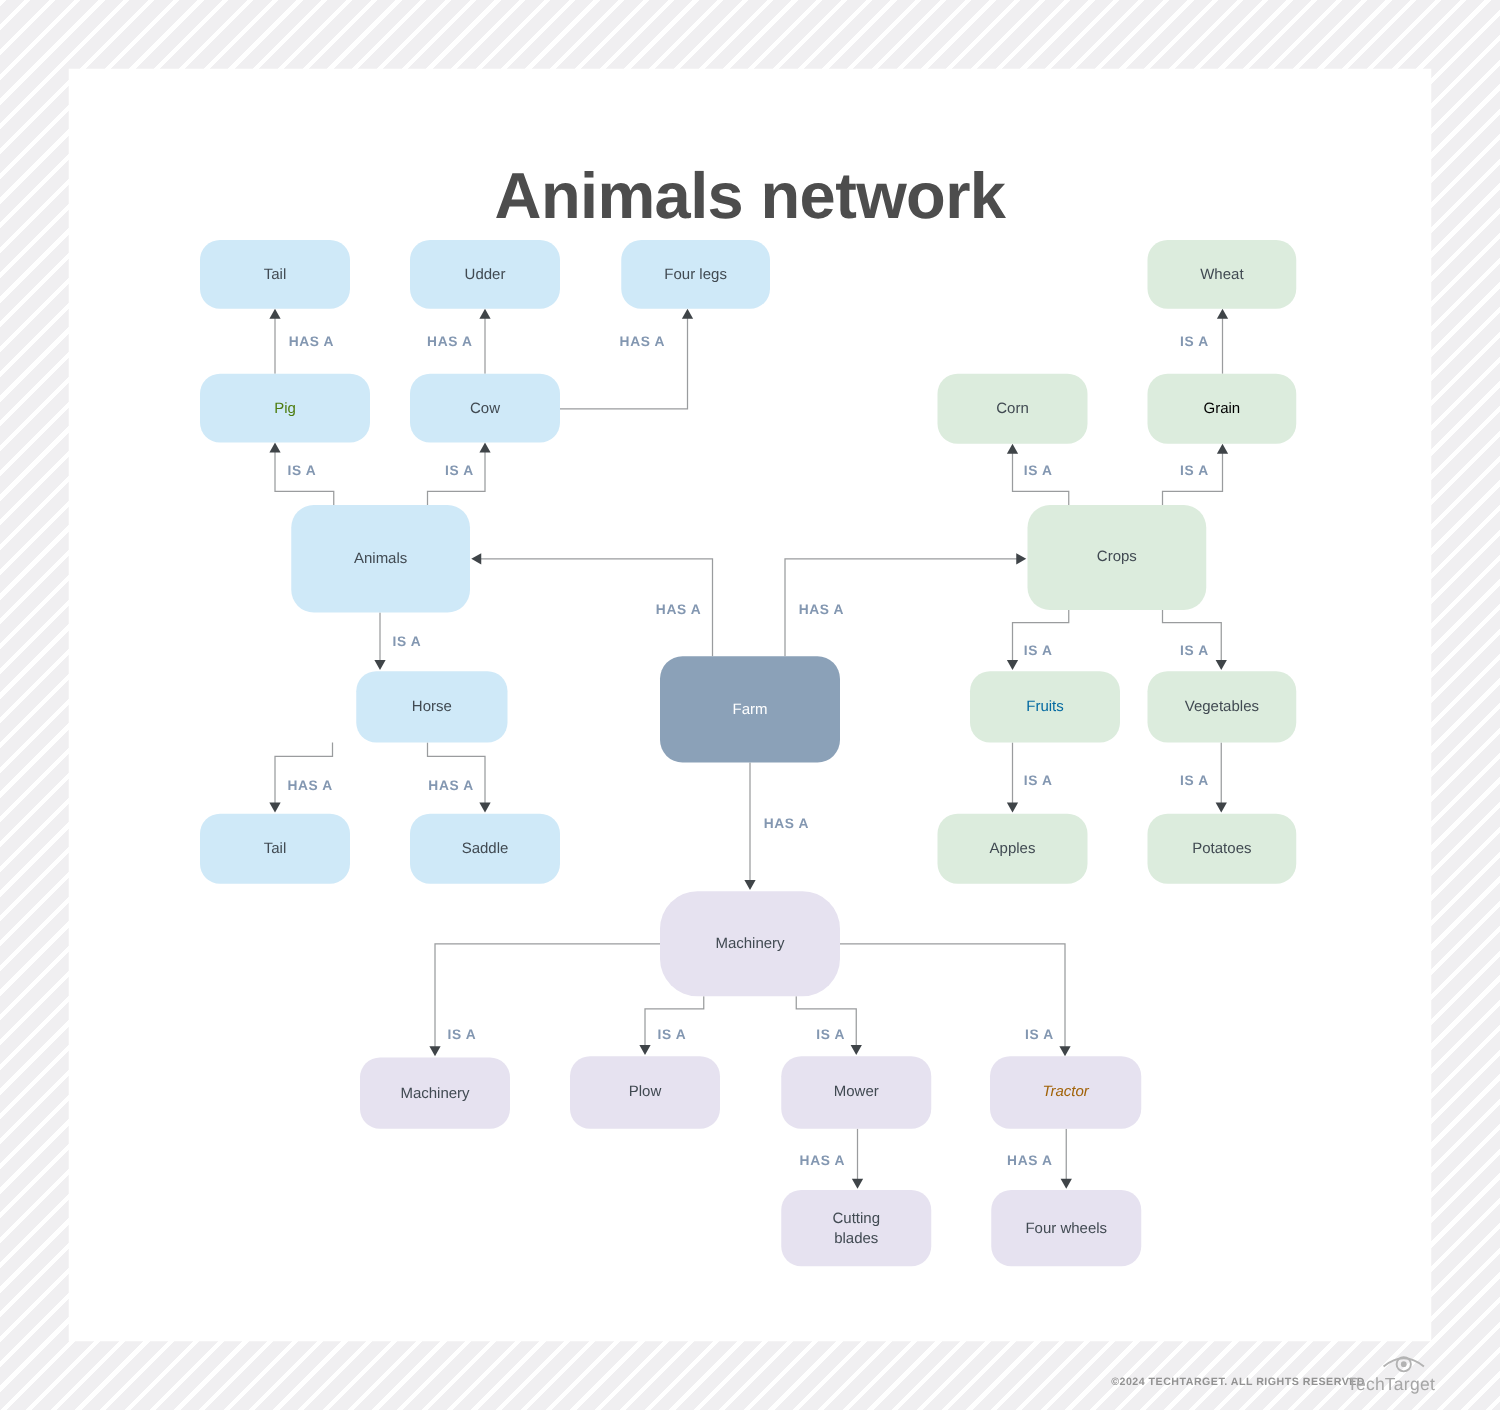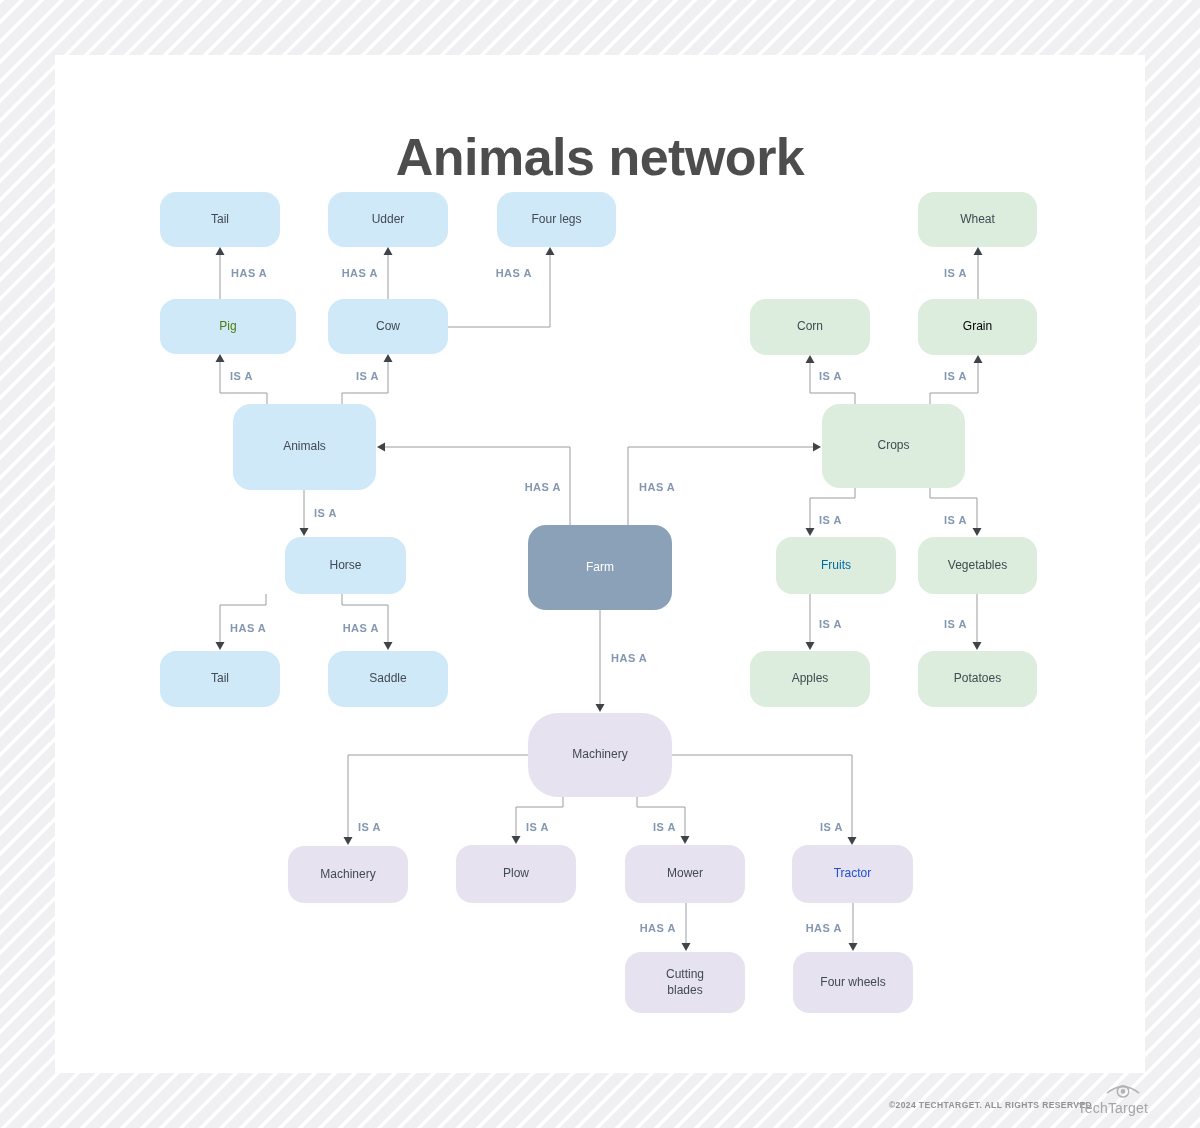--- a/index.html
+++ b/index.html
@@ -130,21 +130,21 @@
       <div class="node" style="left: 822px; top: 404px; width: 143px; height: 84px; background: rgb(220, 236, 221); color: rgb(65, 74, 82); border-radius: 18px;">Crops</div>
       <div class="node" style="left: 776px; top: 537px; width: 120px; height: 57px; background: rgb(220, 236, 221); color: #0369a1;">Fruits</div>
       <div class="node" style="left: 918px; top: 537px; width: 119px; height: 57px; background: rgb(220, 236, 221); color: rgb(65, 74, 82);">Vegetables</div>
       <div class="node" style="left: 750px; top: 651px; width: 120px; height: 56px; background: rgb(220, 236, 221); color: rgb(65, 74, 82);">Apples</div>
       <div class="node" style="left: 918px; top: 651px; width: 119px; height: 56px; background: rgb(220, 236, 221); color: rgb(65, 74, 82);">Potatoes</div>
       <div class="node" style="left: 528px; top: 525px; width: 144px; height: 85px; background: rgb(139, 161, 184); color: rgb(255, 255, 255); border-radius: 18px; text-align: right;">Farm</div>
       <div class="node" style="left: 528px; top: 713px; width: 144px; height: 84px; background: rgb(230, 226, 240); color: rgb(65, 74, 82); border-radius: 30px;">Machinery</div>
       <div class="node" style="left: 288px; top: 846px; width: 120px; height: 57px; background: rgb(230, 226, 240); color: rgb(65, 74, 82);">Machinery</div>
       <div class="node" style="left: 456px; top: 845px; width: 120px; height: 58px; background: rgb(230, 226, 240); color: rgb(65, 74, 82);">Plow</div>
       <div class="node" style="left: 625px; top: 845px; width: 120px; height: 58px; background: rgb(230, 226, 240); color: rgb(65, 74, 82);">Mower</div>
-      <div class="node" style="left: 792px; top: 845px; width: 121px; height: 58px; background: rgb(230, 226, 240); color: #1d4ed8;">Tractor</div>
+      <div class="node" style="left: 792px; top: 845px; width: 121px; height: 58px; background: rgb(230, 226, 240); color: #a16207; font-style: italic;">Tractor</div>
       <div class="node" style="left: 625px; top: 952px; width: 120px; height: 61px; background: rgb(230, 226, 240); color: rgb(65, 74, 82);">Cutting
 blades</div>
       <div class="node" style="left: 793px; top: 952px; width: 120px; height: 61px; background: rgb(230, 226, 240); color: rgb(65, 74, 82);">Four wheels</div>
     </div>
 
   <div class="copyright">©2024 TECHTARGET. ALL RIGHTS RESERVED</div>
 
   <div class="logo">
     <svg class="eye" width="38" height="20" viewBox="0 0 40 21">
       <path d="M3,15 Q20,1 37,15" fill="none" stroke="#b3b3b3" stroke-width="1.6"></path>

